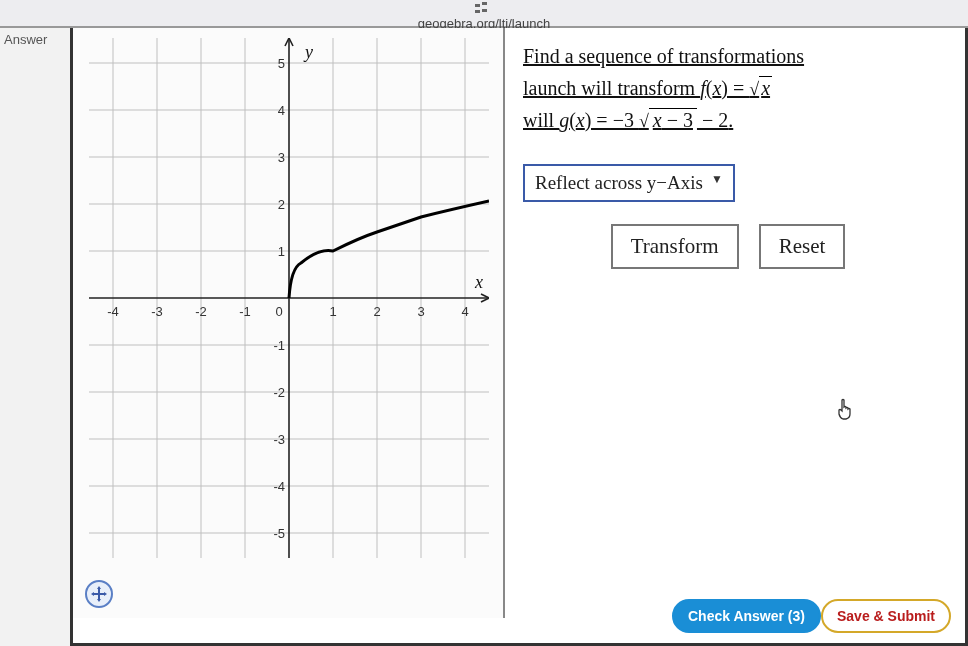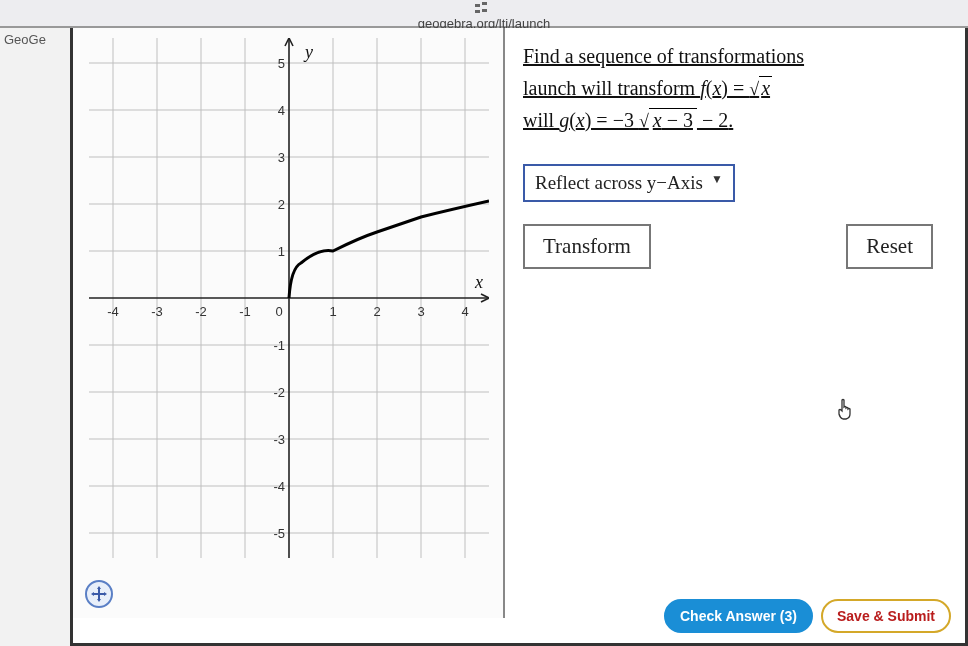--- a/index.html
+++ b/index.html
@@ -92,37 +92,37 @@
   }
   .dropdown .tri {
     margin-left: 8px;
     font-size: 12px;
     color: #333;
   }
   .btn-row {
     margin-top: 22px;
     display: flex;
     gap: 20px;
-    justify-content: space-between;
+    justify-content: center;
     padding-right: 14px;
   }
   .rect-btn {
     border: 2px solid #777;
     background: #fff;
     font-size: 21px;
     padding: 8px 18px;
     color: #222;
     font-family: Georgia, serif;
   }
   .bottom-bar {
     position: absolute;
     bottom: 10px;
     right: 14px;
     display: flex;
-    gap: 8px;
+    gap: 0;
     font-family: Arial, sans-serif;
   }
   .pill {
     border-radius: 18px;
     padding: 7px 14px;
     font-size: 14px;
     font-weight: bold;
     border: 2px solid;
   }
   .pill-blue {
@@ -170,21 +170,21 @@
         <rect x="9" y="2" width="5" height="3" fill="#666"></rect>
         <rect x="2" y="10" width="5" height="3" fill="#666"></rect>
         <rect x="9" y="9" width="5" height="3" fill="#666"></rect>
       </svg>
   </span>
   <span>geogebra.org/lti/launch</span>
 </div>
 
 <div class="below-top">
   <div class="left-sidebar">
-    <div>GeoGe</div>
+    <div>Answer</div>
   </div>
 
   <div class="main">
 
     <div class="graph-panel">
       <svg class="grid" viewBox="0 0 400 520">
 
         <g stroke="#bfbfbf" stroke-width="1">
 
           <line x1="24" y1="0" x2="24" y2="520"></line>

